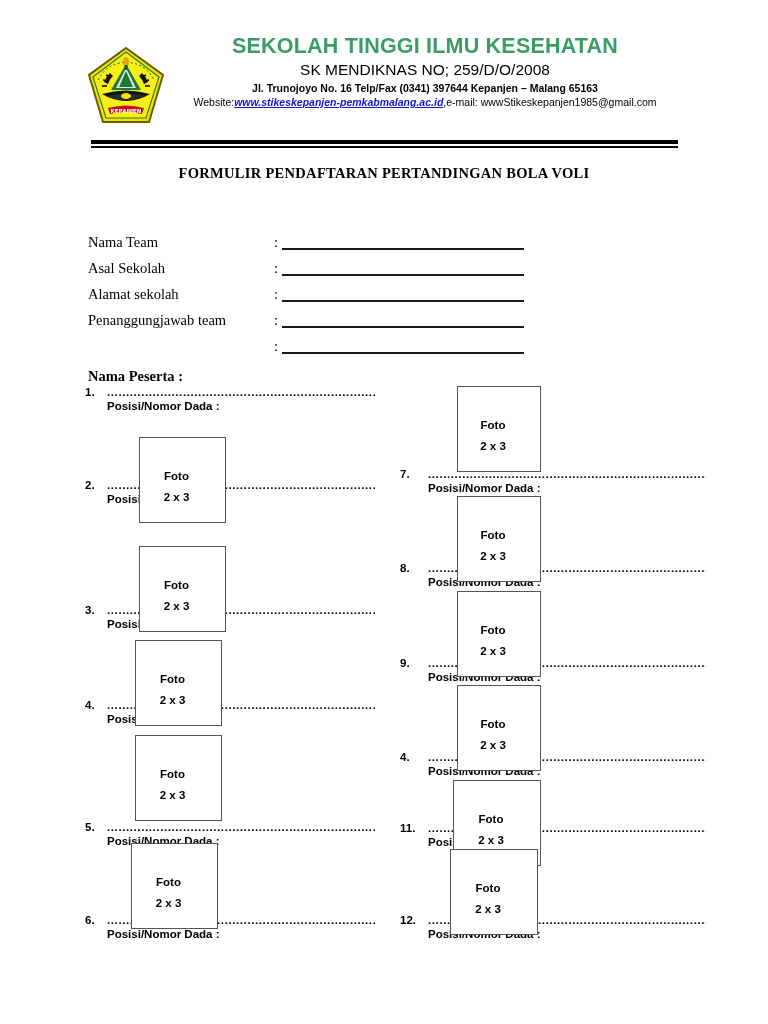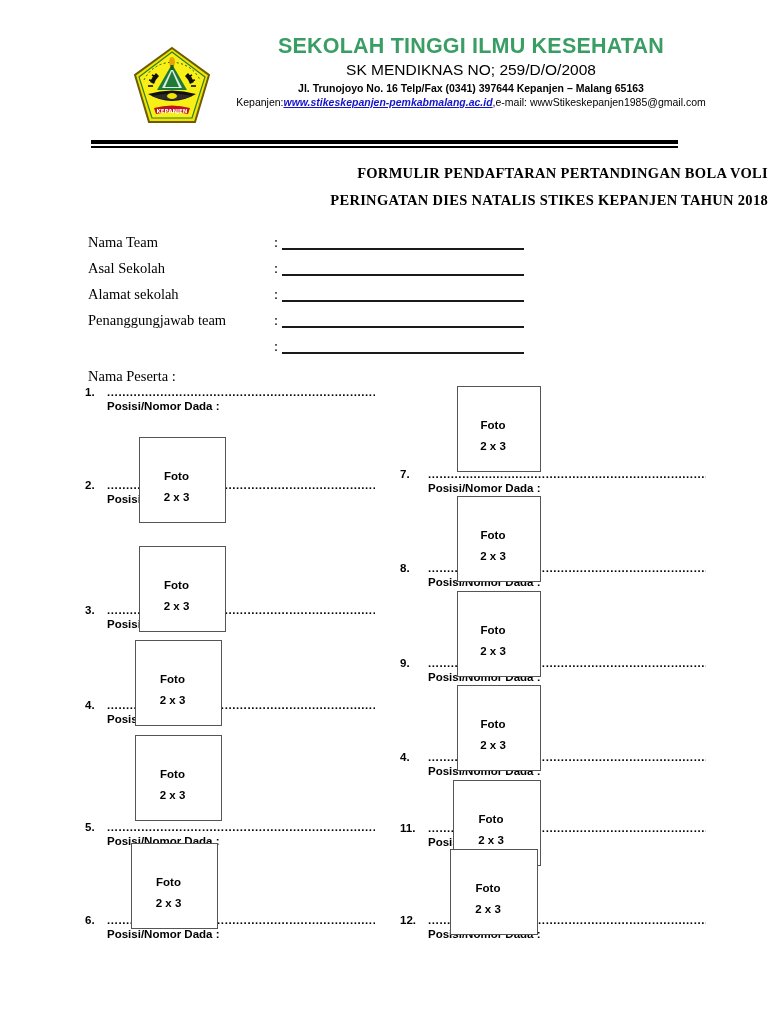--- a/index.html
+++ b/index.html
@@ -23,21 +23,20 @@
     height: 1024px;
   }
 
   
   .header {
     position: absolute;
     left: 0;
     top: 34px;
     width: 646px;
     height: 100px;
-    margin-left: 46px;
   }
   .logo {
     position: absolute;
     left: 86px;
     top: 12px;
     width: 80px;
     height: 82px;
   }
   .logo svg { display: block; }
 
@@ -106,21 +105,21 @@
     height: 1.5px;
     background: #000;
   }
 
   
   .title-block {
     position: absolute;
     left: 0;
     top: 160px;
     width: 768px;
-    text-align: right;
+    text-align: center;
   }
   .title-line {
     font-family: "Liberation Serif", serif;
     font-weight: bold;
     font-size: 14.5px;
     letter-spacing: 0.3px;
     line-height: 27px;
     color: #000;
   }
 
@@ -163,20 +162,21 @@
     position: relative;
     height: 24px;
   }
   .peserta-label {
     position: absolute;
     left: 0;
     top: 4px;
     font-size: 14.5px;
     line-height: 20px;
     white-space: nowrap;
+    font-weight: bold;
   }
 
   
   .col {
     position: absolute;
   }
   .col-left  { left: 85px;  top: 385px; width: 300px; height: 580px; }
   .col-right { left: 400px; top: 385px; width: 320px; height: 580px; }
 
   .entry {
@@ -278,33 +278,32 @@
 
         <path d="M22 62 Q40 57 58 62 L56 68 Q40 64 24 68 Z" fill="#c1121f"></path>
         <text x="40" y="67" font-family="DejaVu Sans, sans-serif" font-size="5.5" font-weight="bold" fill="#ffffff" text-anchor="middle">KEPANJEN</text>
       </svg>
     </div>
 
     <div class="head-text">
       <div class="inst-line1">SEKOLAH TINGGI ILMU KESEHATAN</div>
       <div class="sk-line">SK MENDIKNAS NO; 259/D/O/2008</div>
       <div class="addr-line">Jl. Trunojoyo No. 16 Telp/Fax (0341) 397644 Kepanjen – Malang   65163</div>
-      <div class="web-line"><span>Kepanjen:</span><span class="url">www.stikeskepanjen-pemkabmalang.ac.id</span><span>,e-mail:  </span><span>wwwStikeskepanjen1985@gmail.com</span></div>
+      <div class="web-line"><span>Website:</span><span class="url">www.stikeskepanjen-pemkabmalang.ac.id</span><span>,e-mail:  </span><span>wwwStikeskepanjen1985@gmail.com</span></div>
     </div>
   </div>
 
   <div class="rule-wrap">
     <div class="rule-thick"></div>
     <div class="rule-gap"></div>
     <div class="rule-thin"></div>
   </div>
 
   <div class="title-block">
     <div class="title-line">FORMULIR PENDAFTARAN PERTANDINGAN BOLA VOLI</div>
-    <div class="title-line">PERINGATAN DIES NATALIS STIKES KEPANJEN TAHUN 2018</div>
   </div>
 
   <div class="fields">
 
     <div class="field-row">
       <span class="field-label">Nama Team</span>
       <span class="field-colon">:</span>
       <span class="field-line"></span>
     </div>
 

